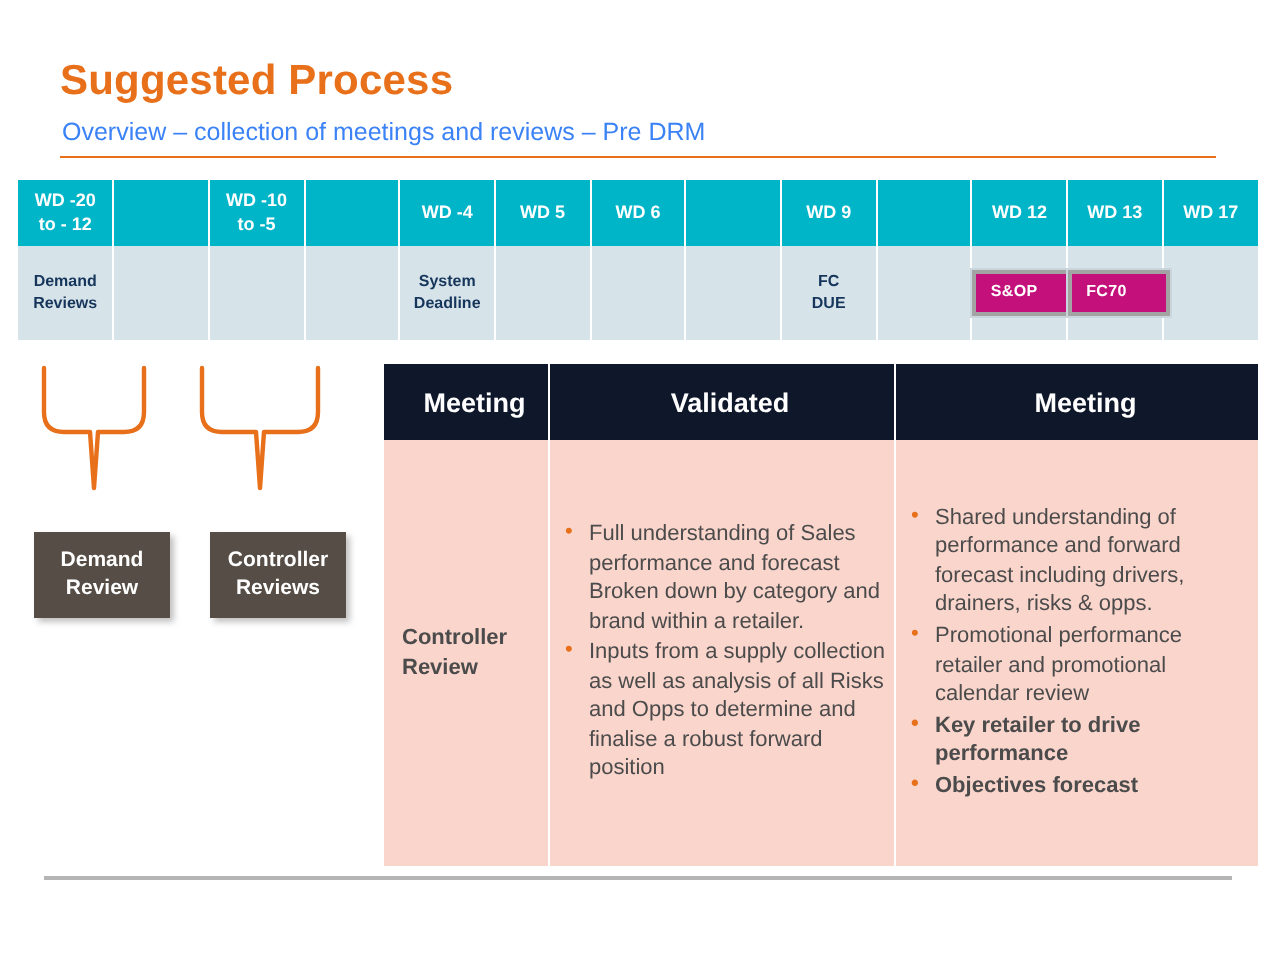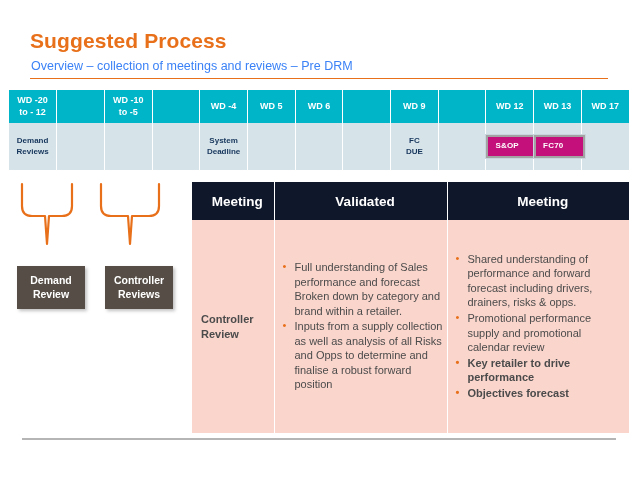--- a/index.html
+++ b/index.html
@@ -278,21 +278,21 @@
       </td>
       <td>
         <ul class="bullets" id="objectives-list">
             <li>Full understanding of Sales performance and forecast Broken down by category and brand within a retailer.</li>
             <li>Inputs from a supply collection as well as analysis of all Risks and Opps to determine and finalise a robust forward position</li>
           </ul>
       </td>
       <td>
         <ul class="bullets" id="outputs-list">
             <li>Shared understanding of performance and forward forecast including drivers, drainers, risks &amp; opps.</li>
-            <li>Promotional performance supply and promotional calendar review</li>
+            <li>Promotional performance retailer and promotional calendar review</li>
             <li class="bold">Key retailer to drive performance</li>
             <li class="bold">Objectives forecast</li>
           </ul>
       </td>
     </tr>
   </tbody>
 </table>
 
 <div id="footer-rule"></div>
 

